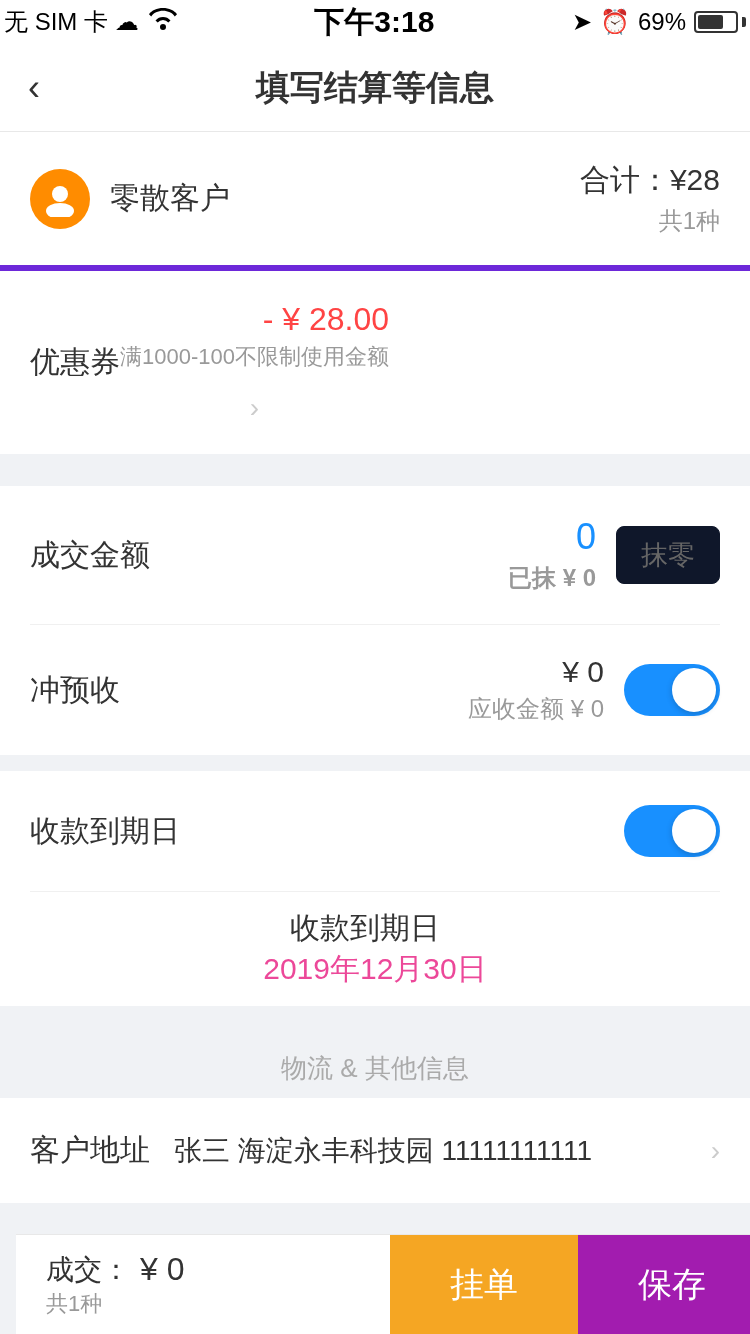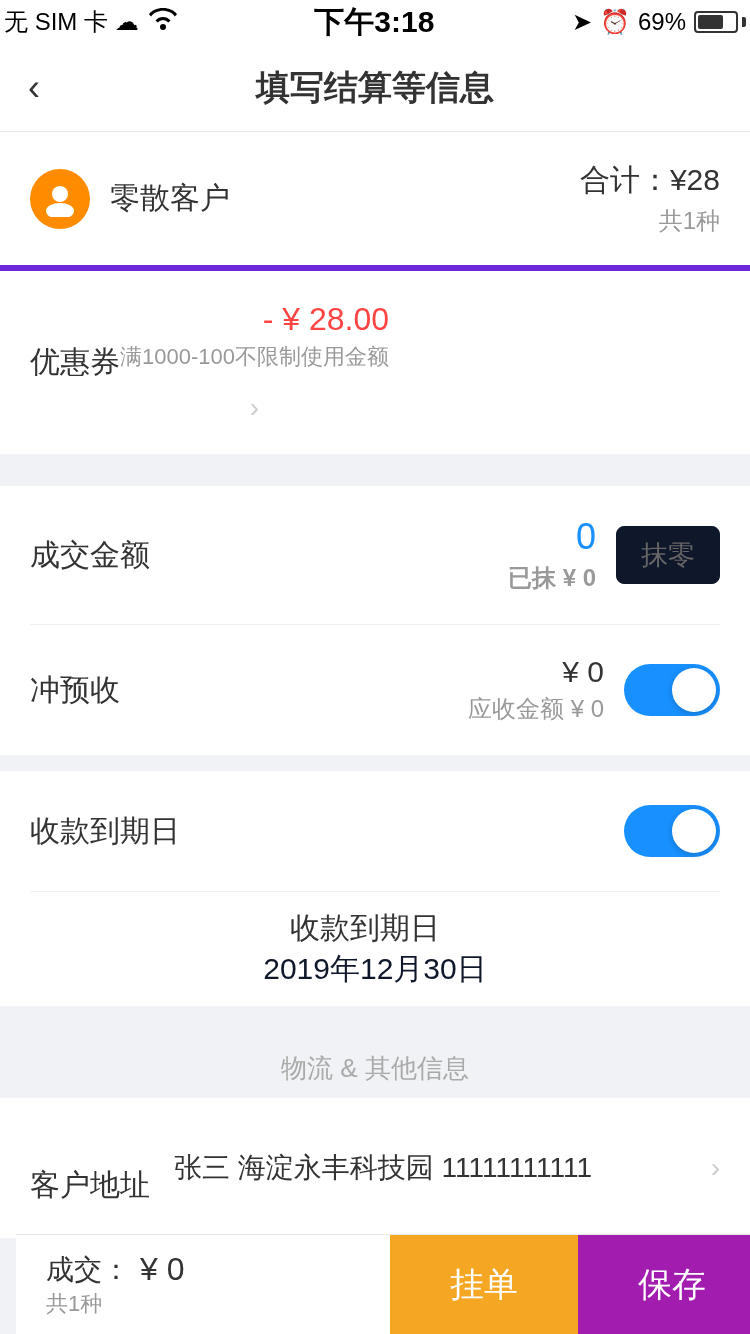--- a/index.html
+++ b/index.html
@@ -282,21 +282,21 @@
       border-top: 1px solid #f0f0f0;
       flex-direction: column;
     }
     .duedate-label {
       font-size: 30px;
       color: #333;
       margin-right: 20px;
     }
     .duedate-value {
       font-size: 30px;
-      color: #0f172a;
+      color: #ec4899;
     }
 
     
     .logistics-divider {
       background: #f0f2f5;
       height: 60px;
       display: flex;
       align-items: center;
       justify-content: center;
     }
@@ -314,21 +314,20 @@
       display: flex;
       align-items: center;
       justify-content: space-between;
       padding: 32px 0;
     }
     .address-label {
       font-size: 30px;
       color: #333;
       flex-shrink: 0;
       margin-right: 24px;
-      margin-top: 35px;
     }
     .address-value {
       font-size: 28px;
       color: #333;
       flex: 1;
     }
 
     
     .bottom-bar {
       position: fixed;

